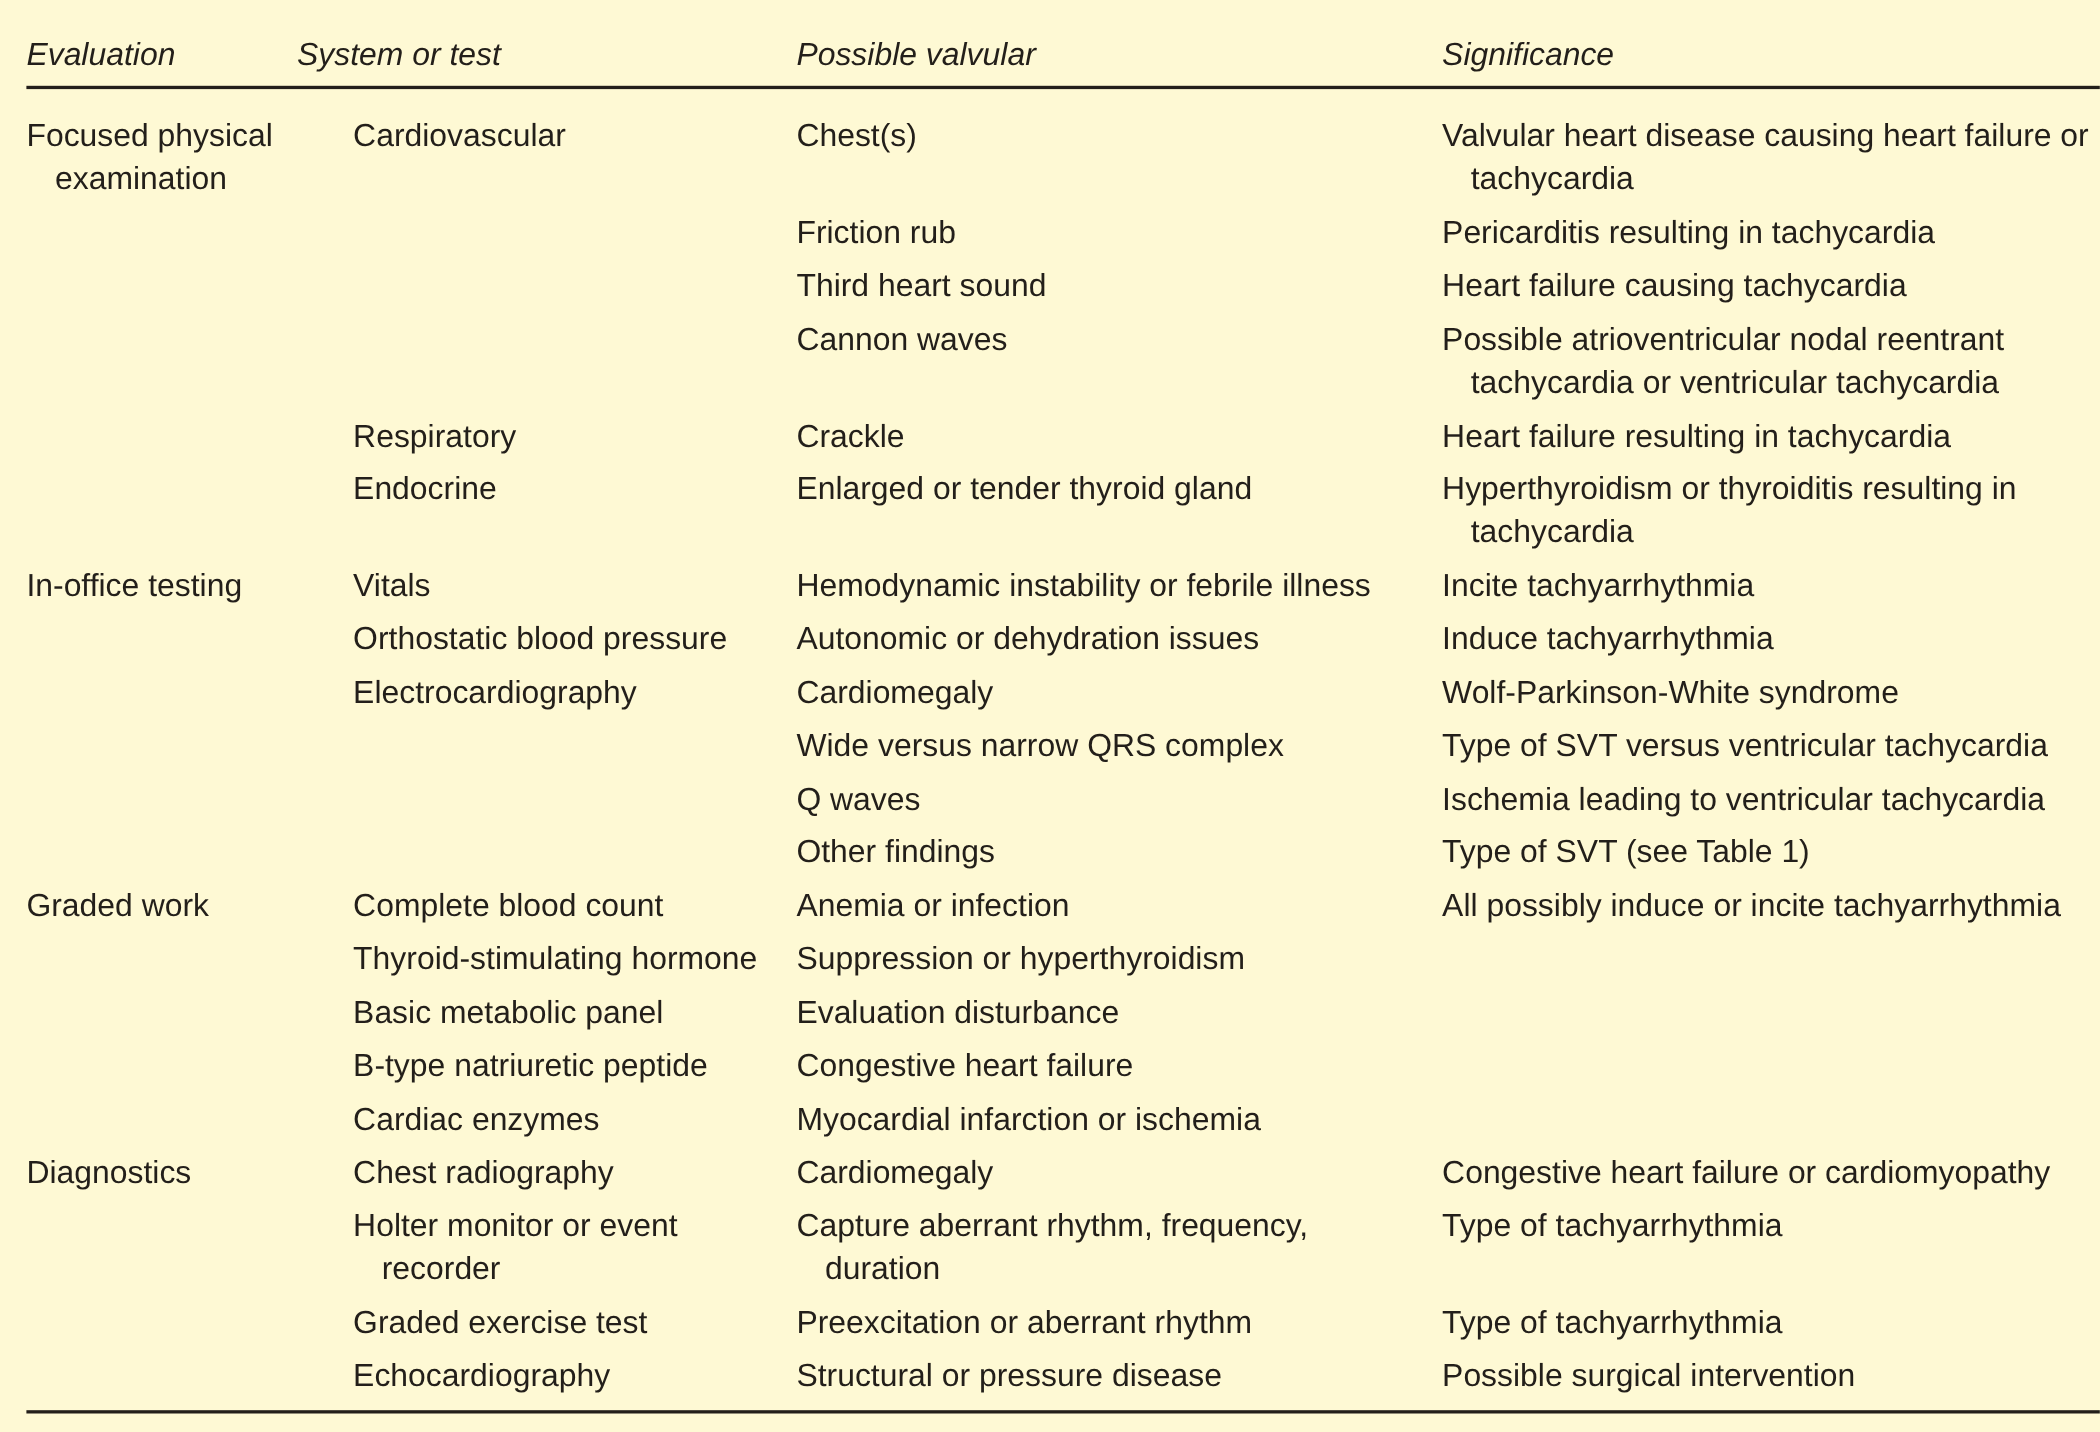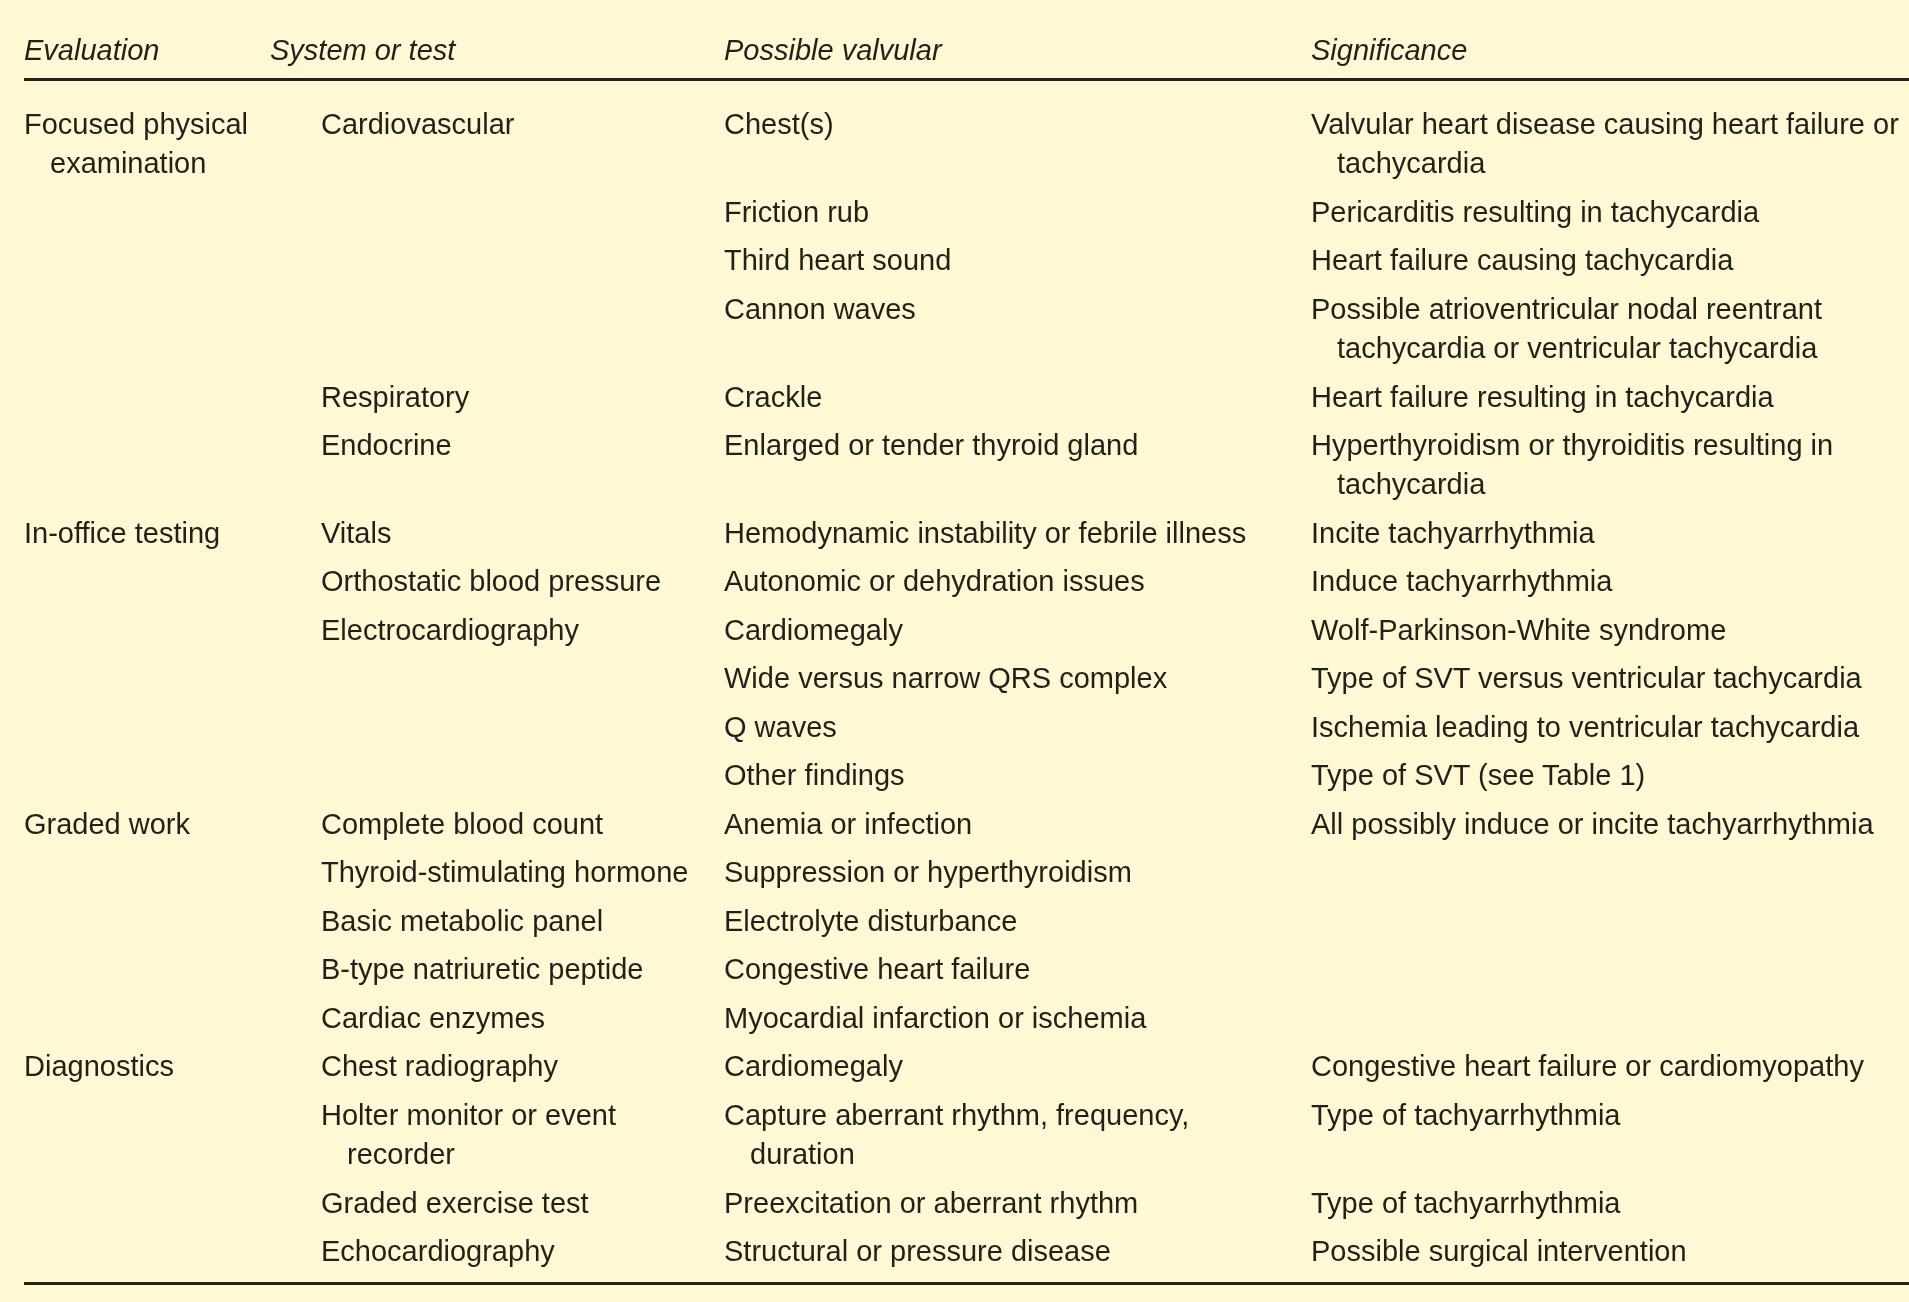--- a/index.html
+++ b/index.html
@@ -130,21 +130,21 @@
     <div class="cell c1" style="top:805px">Graded work</div>
 
     <div class="cell c2" style="top:805px">Complete blood count</div>
     <div class="cell c3" style="top:805px">Anemia or infection</div>
     <div class="cell c4" style="top:805px">All possibly induce or incite tachyarrhythmia</div>
 
     <div class="cell c2" style="top:853px">Thyroid-stimulating hormone</div>
     <div class="cell c3" style="top:853px">Suppression or hyperthyroidism</div>
 
     <div class="cell c2" style="top:902px">Basic metabolic panel</div>
-    <div class="cell c3" style="top:902px">Electrolyte disturbance</div>
+    <div class="cell c3" style="top:902px">Evaluation disturbance</div>
 
     <div class="cell c2" style="top:950px">B-type natriuretic peptide</div>
     <div class="cell c3" style="top:950px">Congestive heart failure</div>
 
     <div class="cell c2" style="top:999px">Cardiac enzymes</div>
     <div class="cell c3" style="top:999px">Myocardial infarction or ischemia</div>
 
     <div class="cell c1" style="top:1047px">Diagnostics</div>
 
     <div class="cell c2" style="top:1047px">Chest radiography</div>

